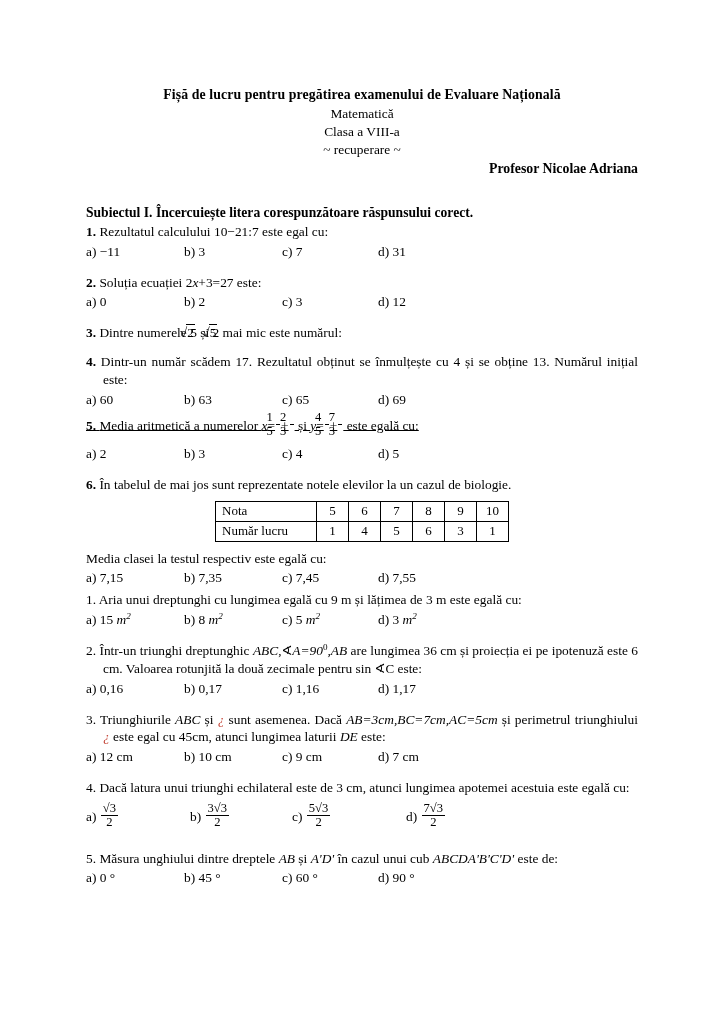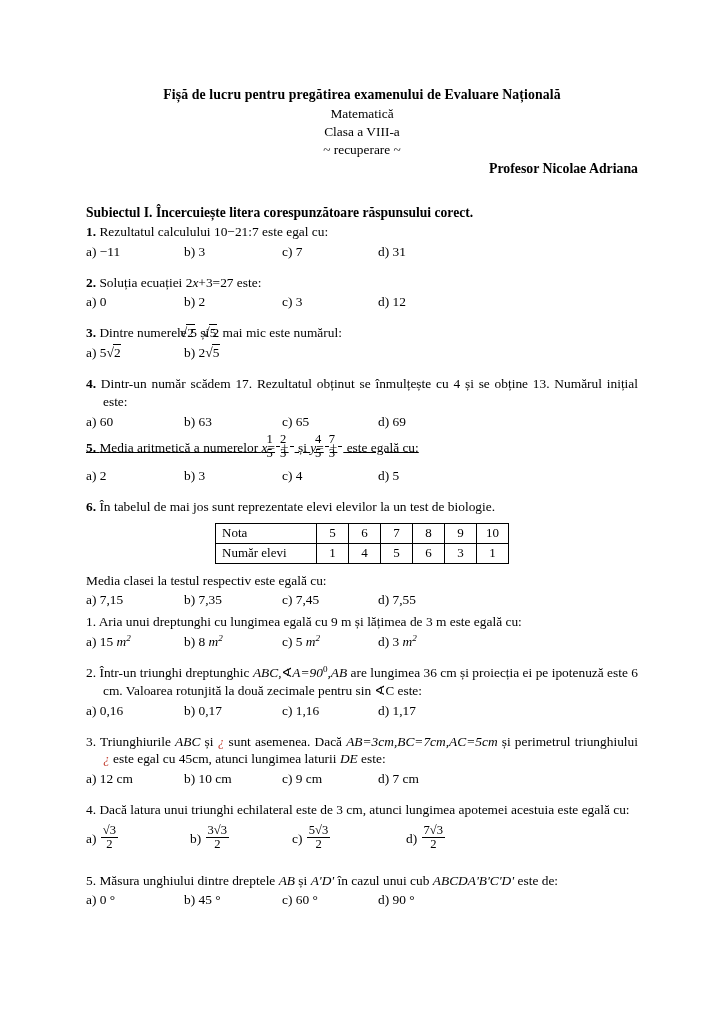--- a/index.html
+++ b/index.html
@@ -163,24 +163,20 @@
     <span class="opt o1"><span>a)</span> <span>0</span></span>
     <span class="opt o2"><span>b)</span> <span>2</span></span>
     <span class="opt o3"><span>c)</span> <span>3</span></span>
     <span class="opt o4"><span>d)</span> <span>12</span></span>
   </div>
 
   <div class="q">
     <span class="hang"><span class="qnum-b">3.</span>
       <span>Dintre numerele 5</span><span class="sqrt"><span class="rad">√</span><span class="bar">2</span></span><span> și 2</span><span class="sqrt"><span class="rad">√</span><span class="bar">5</span></span><span> mai mic este numărul:</span></span>
   </div>
-  <div class="opts">
-    <span class="opt o1"><span>a)</span> 5<span class="sqrt"><span class="rad">√</span><span class="bar">2</span></span></span>
-    <span class="opt o2"><span>b)</span> 2<span class="sqrt"><span class="rad">√</span><span class="bar">5</span></span></span>
-  </div>
 
   <div class="q">
     <span class="hang2"><span class="qnum-b">4.</span>
       <span>Dintr-un număr scădem 17. Rezultatul obținut se înmulțește cu 4 și se obține 13. Numărul inițial este:</span></span>
   </div>
   <div class="opts">
     <span class="opt o1"><span>a)</span> <span>60</span></span>
     <span class="opt o2"><span>b)</span> <span>63</span></span>
     <span class="opt o3"><span>c)</span> <span>65</span></span>
     <span class="opt o4"><span>d)</span> <span>69</span></span>
@@ -192,36 +188,36 @@
   </div>
   <div class="opts" style="margin-top:7px;">
     <span class="opt o1"><span>a)</span> <span>2</span></span>
     <span class="opt o2"><span>b)</span> <span>3</span></span>
     <span class="opt o3"><span>c)</span> <span>4</span></span>
     <span class="opt o4"><span>d)</span> <span>5</span></span>
   </div>
 
   <div class="q">
     <span class="hang"><span class="qnum-b">6.</span>
-      <span>În tabelul de mai jos sunt reprezentate elevi elevilor la un test de biologie.</span></span>
+      <span>În tabelul de mai jos sunt reprezentate notele elevilor la un cazul de biologie.</span></span>
   </div>
 
   <table class="grades">
     <tbody>
         <tr>
       <td class="label">Nota</td>
       <td class="val">5</td>
       <td class="val">6</td>
       <td class="val">7</td>
       <td class="val">8</td>
       <td class="val">9</td>
       <td class="val">10</td>
     </tr>
     <tr>
-      <td class="label">Număr elevi</td>
+      <td class="label">Număr lucru</td>
       <td class="val">1</td>
       <td class="val">4</td>
       <td class="val">5</td>
       <td class="val">6</td>
       <td class="val">3</td>
       <td class="val">1</td>
     </tr>
   </tbody>
     </table>
 

